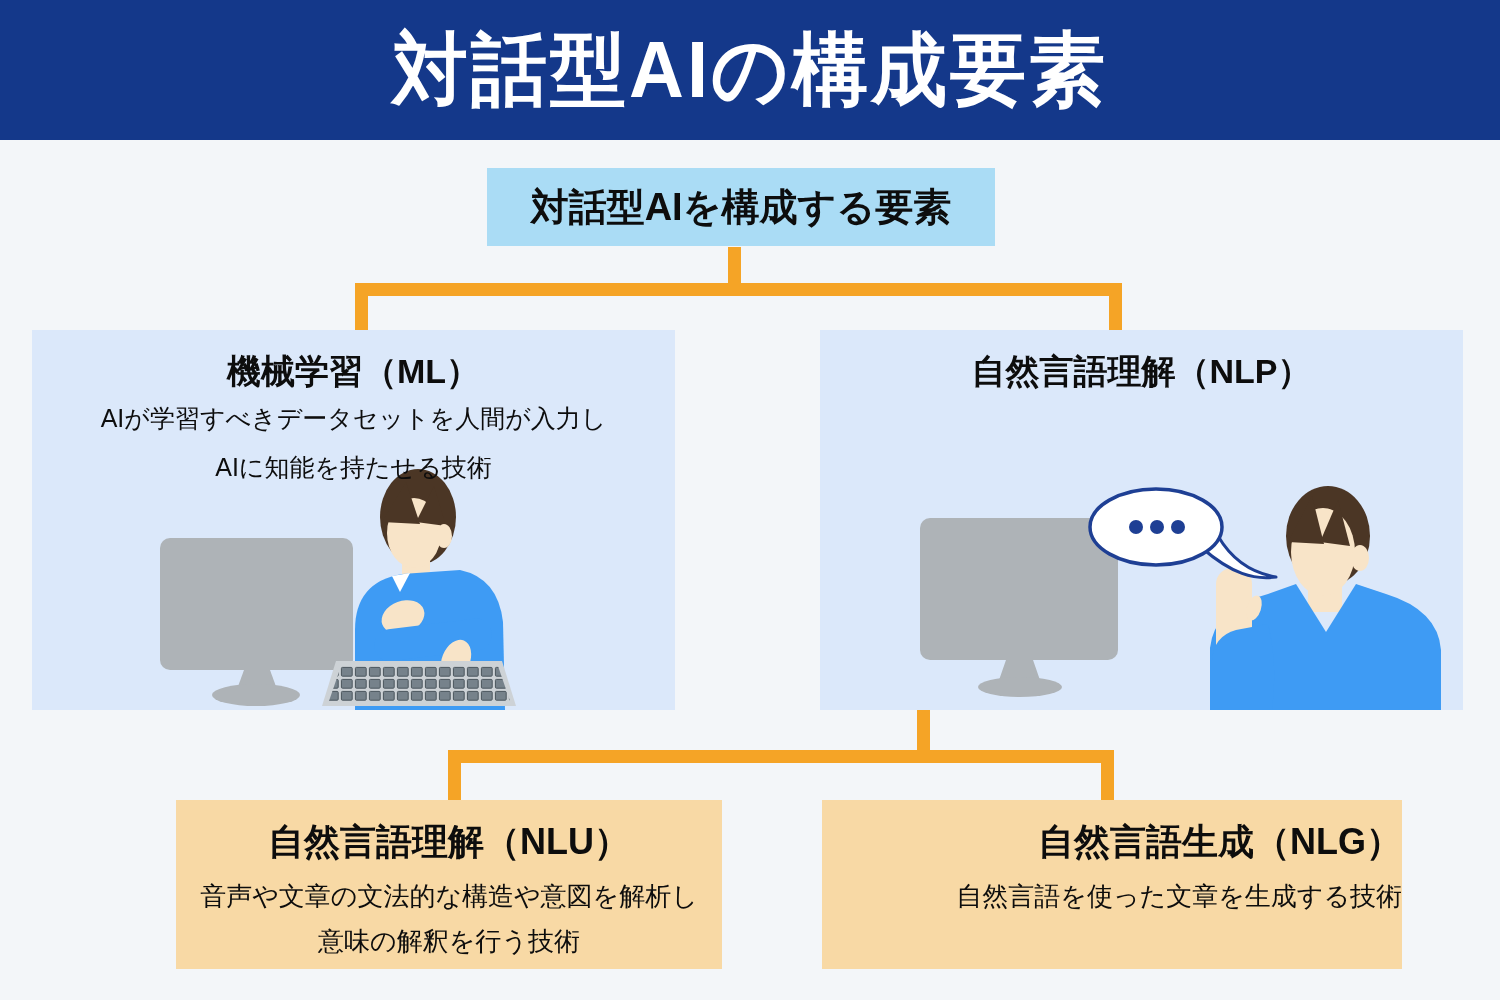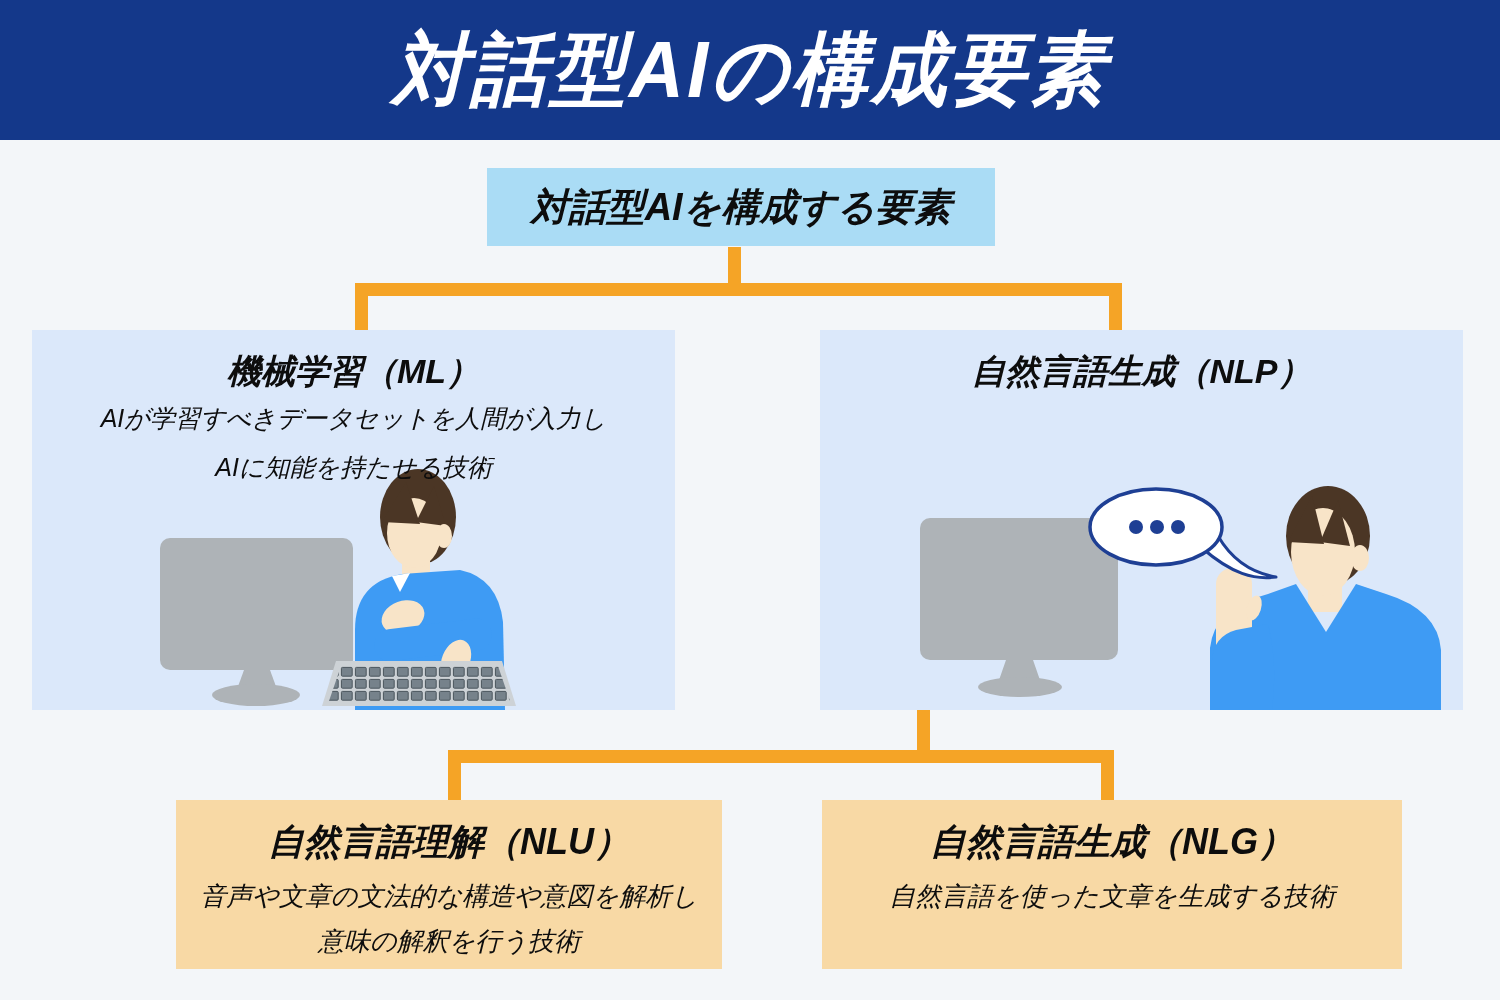--- a/index.html
+++ b/index.html
@@ -4,21 +4,21 @@
 <style>
   :root{
     --header_bg:#14388a; --canvas_bg:#f3f6f9; --root_bg:#aadcf5; --branch_bg:#dbe8fa;
     --leaf_bg:#f8d9a5; --connector:#f5a426; --text:#0d0d0d; --bubble_outline:#1e3f94;
     --sweater:#3e9bf4; --skin:#f8e4c8; --hair:#4b3625; --device_gray:#aeb3b7;
     --keyboard_base:#cdd2d6; --keyboard_keys:#76828b;
   }
   *{margin:0;padding:0;box-sizing:border-box;}
   html,body{width:1500px;height:1000px;}
   body{font-family:"Liberation Sans","DejaVu Sans",sans-serif;background:var(--canvas_bg);}
-  .canvas{position:relative;width:1500px;height:1000px;background:var(--canvas_bg);overflow:hidden;font-style:italic;}
+  .canvas{position:relative;width:1500px;height:1000px;background:var(--canvas_bg);overflow:hidden;}
 
   .banner{position:absolute;left:0;top:0;width:1500px;height:140px;background:var(--header_bg);
           display:flex;align-items:center;justify-content:center;}
   .banner h1{color:#ffffff;font-size:76px;font-weight:900;letter-spacing:3px;line-height:1;
              transform:scaleY(1.05);white-space:nowrap;}
 
   .root-node{position:absolute;left:487px;top:168px;width:508px;height:78px;background:var(--root_bg);
              display:flex;align-items:center;justify-content:center;}
   .root-node span{font-size:38px;font-weight:900;color:var(--text);white-space:nowrap;}
 
@@ -35,21 +35,21 @@
   .node{position:absolute;text-align:center;color:var(--text);}
   .node .ttl{font-size:34px;font-weight:900;line-height:46px;white-space:nowrap;position:relative;z-index:2;}
   .node .desc{font-size:25px;font-weight:500;line-height:49px;position:relative;z-index:2;}
   .branch{width:643px;height:380px;background:var(--branch_bg);padding-top:18px;}
   .node-ml{left:32px;top:330px;}
   .node-nlp{left:820px;top:330px;}
   .leaf{background:var(--leaf_bg);padding-top:16px;}
   .leaf .ttl{font-size:36px;line-height:52px;}
   .leaf .desc{font-size:26px;line-height:45px;margin-top:6px;}
   .node-nlu{left:176px;top:800px;width:546px;height:169px;}
-  .node-nlg{left:822px;top:800px;width:580px;height:169px;}
+  .node-nlg{left:822px;top:800px;width:580px;height:169px;text-align:right;}
 
   .illus{position:absolute;left:0;top:0;width:100%;height:100%;z-index:1;}
   .illus svg{display:block;width:100%;height:100%;}
 </style>
 </head>
 <body>
 
 <div class="canvas">
 
   <header class="banner">
@@ -130,21 +130,21 @@
         </g>
         <g>
           <path d="M382,218 C412,244 434,250 456,247 C432,243 412,230 398,206 Z" style="fill:#ffffff;stroke:var(--bubble_outline,#1e3f94);stroke-width:3;stroke-linejoin:round"></path>
           <ellipse cx="336" cy="197" rx="66" ry="38" style="fill:#ffffff;stroke:var(--bubble_outline,#1e3f94);stroke-width:3.5"></ellipse>
           <circle cx="316" cy="197" r="7" style="fill:var(--bubble_outline,#1e3f94)"></circle>
           <circle cx="337" cy="197" r="7" style="fill:var(--bubble_outline,#1e3f94)"></circle>
           <circle cx="358" cy="197" r="7" style="fill:var(--bubble_outline,#1e3f94)"></circle>
         </g>
       </svg>
     </div>
-    <h2 class="ttl">自然言語生成（NLP）</h2>
+    <h2 class="ttl">自然言語理解（NLP）</h2>
   </section>
 
   <section class="node leaf node-nlu">
     <h2 class="ttl">自然言語理解（NLU）</h2>
     <div class="desc">
       <div>音声や文章の文法的な構造や意図を解析し</div>
       <div>意味の解釈を行う技術</div>
     </div>
   </section>
 

